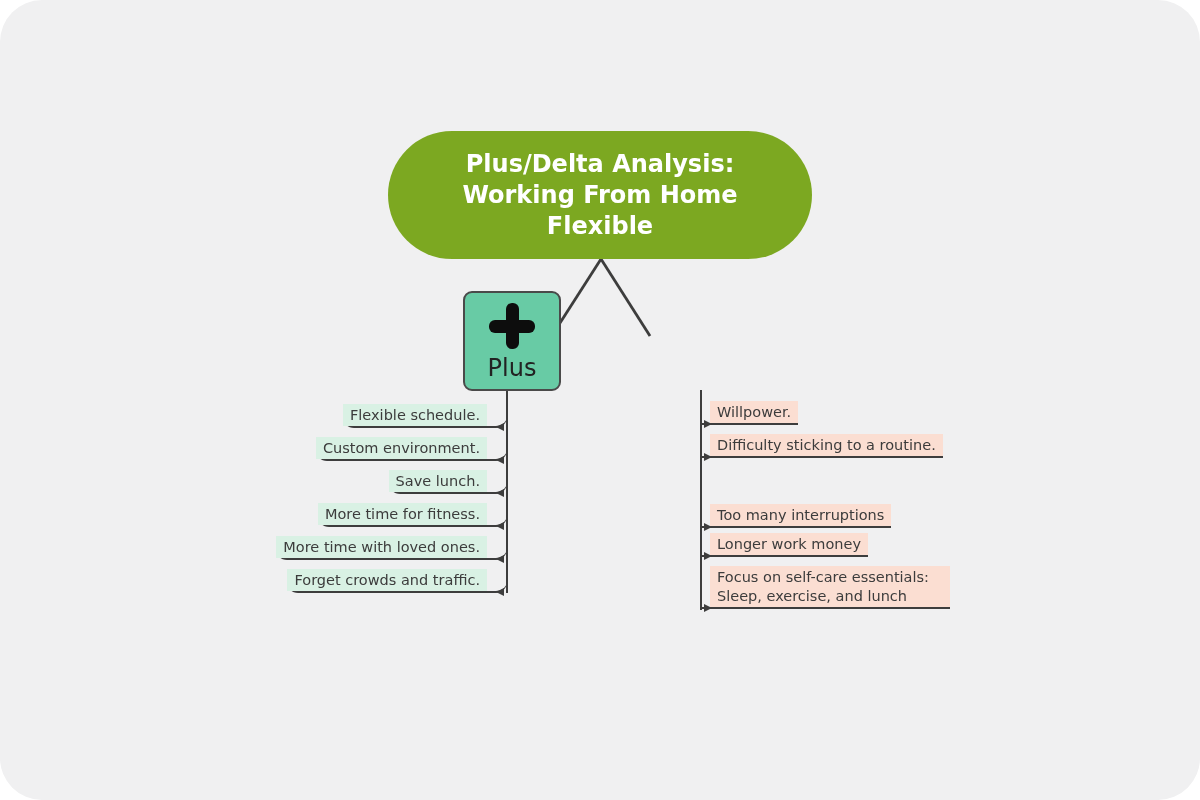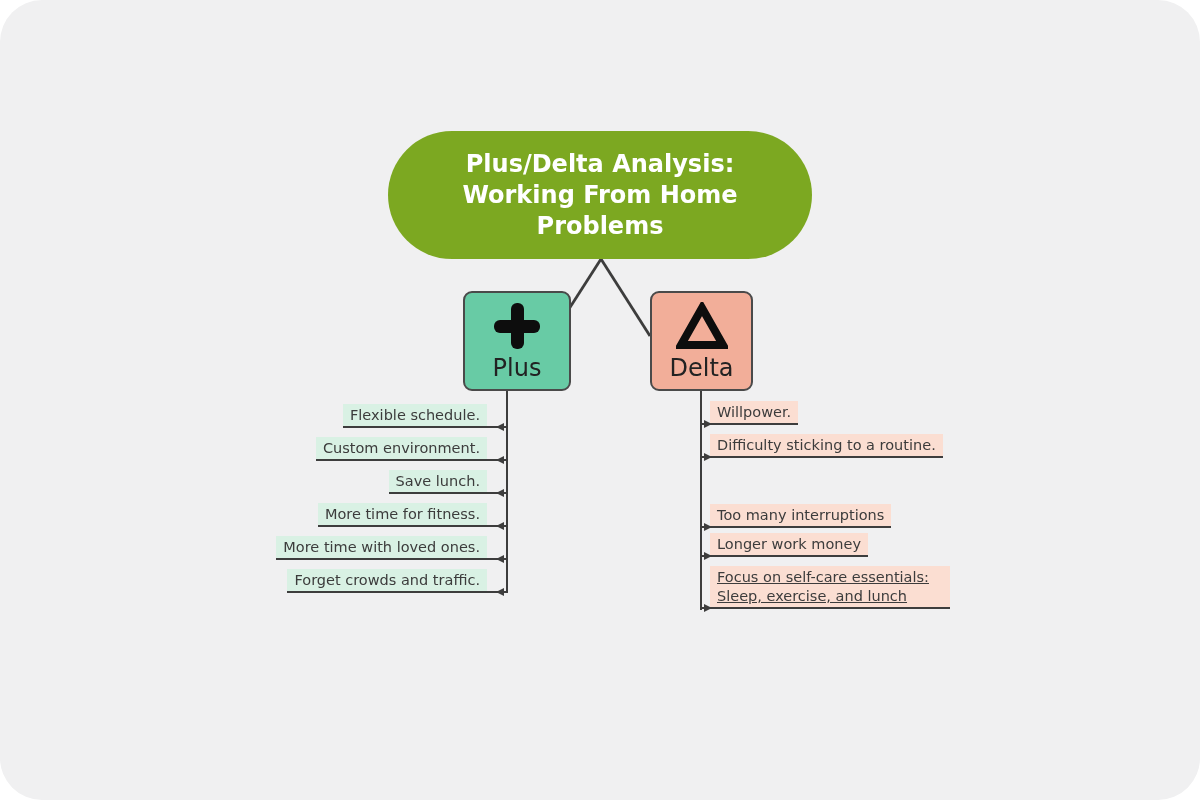--- a/index.html
+++ b/index.html
@@ -17,47 +17,47 @@
   }
   .root-title { color:#ffffff; font-weight:bold; font-size:24px; line-height:31px; text-align:center; }
 
   
   .branch-node {
     position:absolute; top:291px; height:100px; box-sizing:border-box;
     border:2.5px solid #4A4A4A; border-radius:9px;
     display:flex; flex-direction:column; align-items:center; justify-content:flex-end;
     padding-bottom:7px;
   }
-  .branch-node.plus  { left:463px; width:108px;  background:#68CBA5; }
+  .branch-node.plus  { left:463px; width:98px;  background:#68CBA5; }
   .branch-node.delta { left:650px; width:103px; background:#F2AE99; }
   .branch-label { font-size:24px; line-height:28px; color:#222222; }
 
   .plus-glyph { position:relative; width:46px; height:48px; margin-bottom:4px; }
   .plus-glyph::before {
     content:""; position:absolute; left:0; top:17.5px; width:46px; height:13px;
     background:#0d0d0d; border-radius:6px;
   }
   .plus-glyph::after {
     content:""; position:absolute; left:16.5px; top:1px; width:13px; height:46px;
     background:#0d0d0d; border-radius:6px;
   }
   .delta-glyph { margin-bottom:4px; }
   .delta-glyph svg { display:block; }
 
   
   .item { position:absolute; border-bottom:2px solid #3D3D3D; }
-  .item.plus-side  { right:693px; padding-right:20px; }
+  .item.plus-side  { right:693px; padding-right:20px;border-radius:11px; }
   .item.delta-side { left:701px;  padding-left:9px; }
   .item-label {
     display:block; font-size:14.5px; line-height:19px; padding:1.5px 7px;
     color:#3C3C3C; white-space:nowrap;
   }
   .plus-side  .item-label { background:#D9F1E4; }
   .delta-side .item-label { background:#FBDED2; }
-  .item.wrap .item-label { white-space:normal; width:226px;text-decoration:underline; }
+  .item.wrap .item-label { white-space:normal; width:226px; }
 
   .item::after {
     content:""; position:absolute; bottom:-5px; width:0; height:0;
     border-top:4px solid transparent; border-bottom:4px solid transparent;
   }
   .item.plus-side::after  { right:3px; border-right:8px solid #3D3D3D; }
   .item.delta-side::after { left:3px;  border-left:8px solid #3D3D3D; }
 </style>
 </head>
 <body>
@@ -68,37 +68,29 @@
     <line x1="601" y1="259" x2="551" y2="337" stroke="#3D3D3D" stroke-width="2.8"></line>
     <line x1="601" y1="259" x2="650" y2="336" stroke="#3D3D3D" stroke-width="2.8"></line>
     <line x1="507" y1="390" x2="507" y2="593" stroke="#3D3D3D" stroke-width="2"></line>
     <line x1="701" y1="390" x2="701" y2="610" stroke="#3D3D3D" stroke-width="2"></line>
   </svg>
 
   <div class="root-node">
     <div class="root-title">
       <div>Plus/Delta Analysis:</div>
       <div>Working From Home</div>
-      <div>Problems</div>
+      <div>Flexible</div>
     </div>
   </div>
 
   <div class="branch-node plus">
     <div class="plus-glyph"></div>
     <div class="branch-label">Plus</div>
   </div>
 
-  <div class="branch-node delta">
-    <div class="delta-glyph">
-      <svg width="52" height="48" viewBox="0 0 52 48" xmlns="http://www.w3.org/2000/svg">
-        <polygon points="26,6 47,43 5,43" fill="none" stroke="#0d0d0d" stroke-width="8" stroke-linejoin="miter"></polygon>
-      </svg>
-    </div>
-    <div class="branch-label">Delta</div>
-  </div>
 
   <div class="item plus-side" style="top:404px">
     <span class="item-label">Flexible schedule.</span>
   </div>
   <div class="item plus-side" style="top:437px">
     <span class="item-label">Custom environment.</span>
   </div>
   <div class="item plus-side" style="top:470px">
     <span class="item-label">Save lunch.</span>
   </div>

